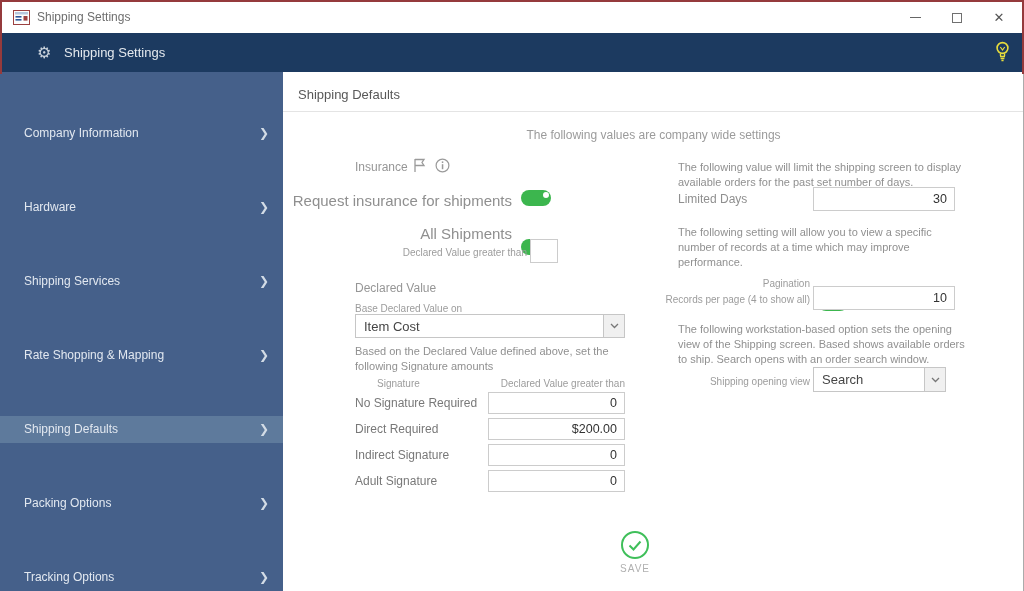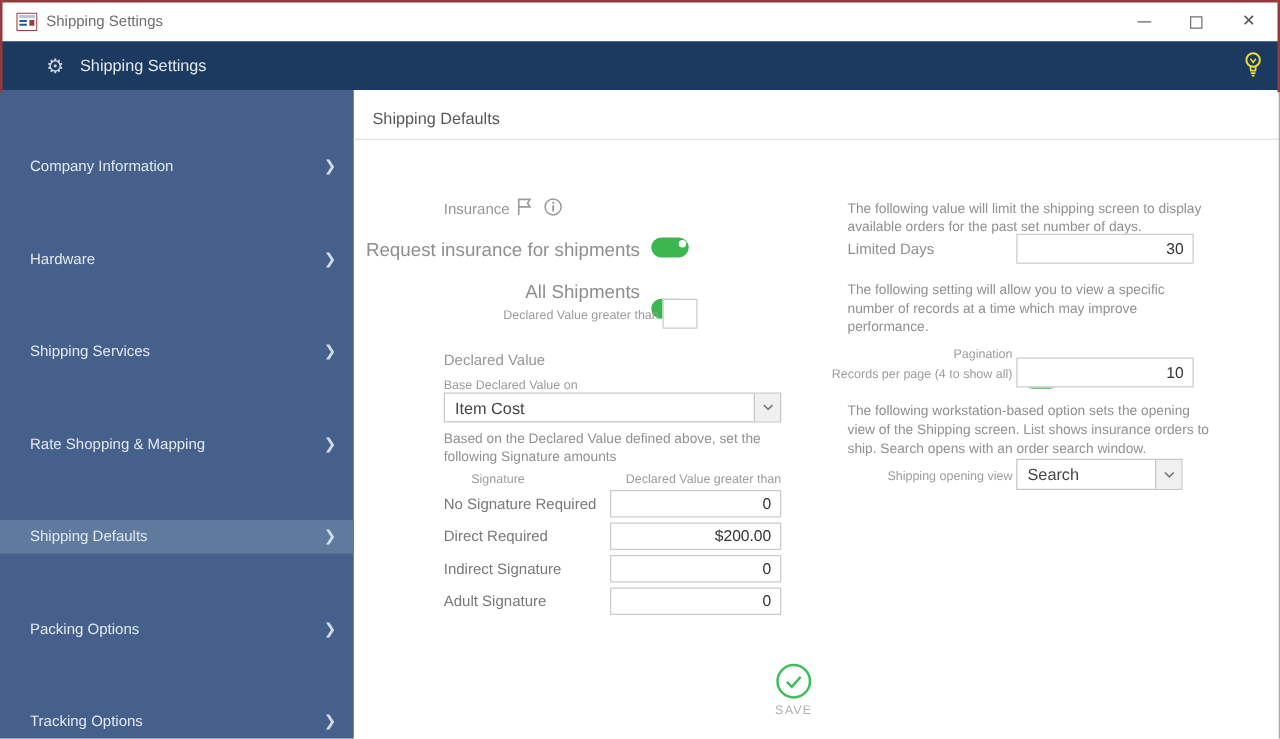--- a/index.html
+++ b/index.html
@@ -132,20 +132,21 @@
       <span class="nav-chevron">❯</span>
     </div>
     <div class="nav-item">
       <span>Tracking Options</span>
       <span class="nav-chevron">❯</span>
     </div>
   </nav>
 
   <div class="abs main-title">Shipping Defaults</div>
   <div class="abs divider"></div>
+  <div class="abs banner">The following values are company wide settings</div>
 
   <div class="abs sec-heading" style="left:355px; top:160px;">Insurance</div>
   <span class="abs" style="left:413px; top:158px;">
     <svg width="13" height="15" viewBox="0 0 13 15">
       <path d="M2 1 V14 M2 1.5 H11 L9 4.5 L11 7.5 H2" fill="none" stroke="#9a9a9a" stroke-width="1.3"></path>
     </svg>
   </span>
   <span class="abs" style="left:435px; top:158px;">
     <svg width="15" height="15" viewBox="0 0 15 15">
       <circle cx="7.5" cy="7.5" r="6.4" fill="none" stroke="#9a9a9a" stroke-width="1.2"></circle>
@@ -202,21 +203,21 @@
 
   <div class="abs para" style="left:678px; top:225px; width:292px;">The following setting will allow you to view a specific number of records at a time which may improve performance.</div>
   <div class="abs small-lbl right-align" style="left:640px; top:278px; width:170px;">Pagination</div>
   <div class="abs toggle" style="left:818px; top:263px;">
       <span class="knob"></span>
     </div>
 
   <div class="abs small-lbl right-align" style="left:610px; top:294px; width:200px;">Records per page (4 to show all)</div>
   <input class="abs txt-input" style="left: 813px; top: 286px; width: 142px; height: 24px;" value="10">
 
-  <div class="abs para" style="left:678px; top:322px; width:294px;">The following workstation-based option sets the opening view of the Shipping screen. List shows insurance orders to ship. Search opens with an order search window.</div>
+  <div class="abs para" style="left:678px; top:322px; width:294px;">The following workstation-based option sets the opening view of the Shipping screen. Based shows available orders to ship. Search opens with an order search window.</div>
   <div class="abs small-lbl right-align" style="left:640px; top:376px; width:170px;">Shipping opening view</div>
   <div class="abs combo" style="left:813px; top:367px; width:133px; height:25px;">
     <span class="combo-value">Search</span>
     <span class="combo-btn">
       <svg width="9" height="6" viewBox="0 0 9 6">
           <path d="M1 1 L4.5 4.5 L8 1" fill="none" stroke="#777" stroke-width="1.3"></path>
         </svg>
     </span>
   </div>
 

